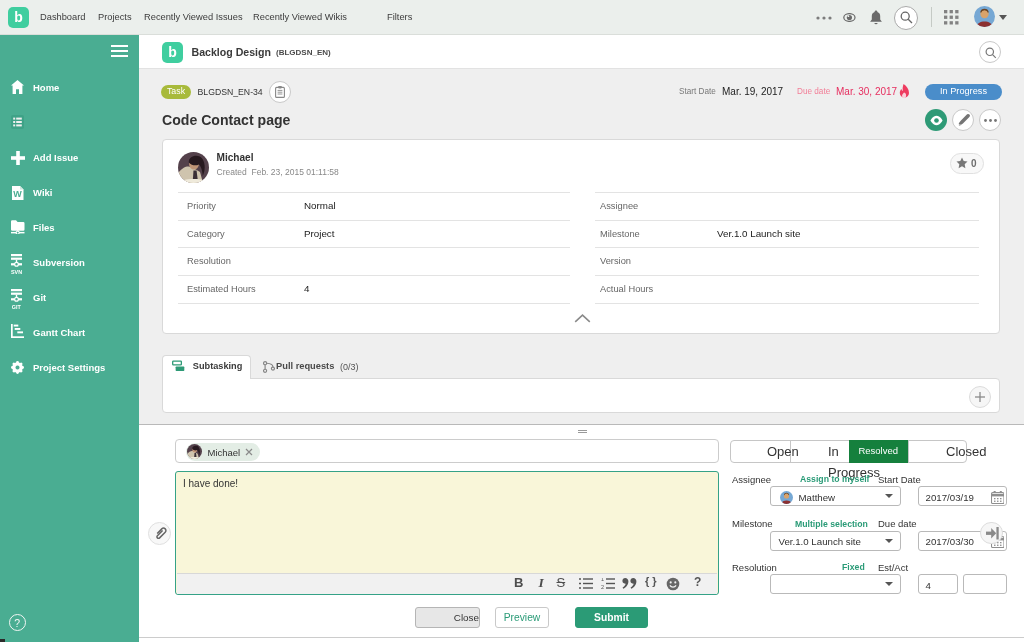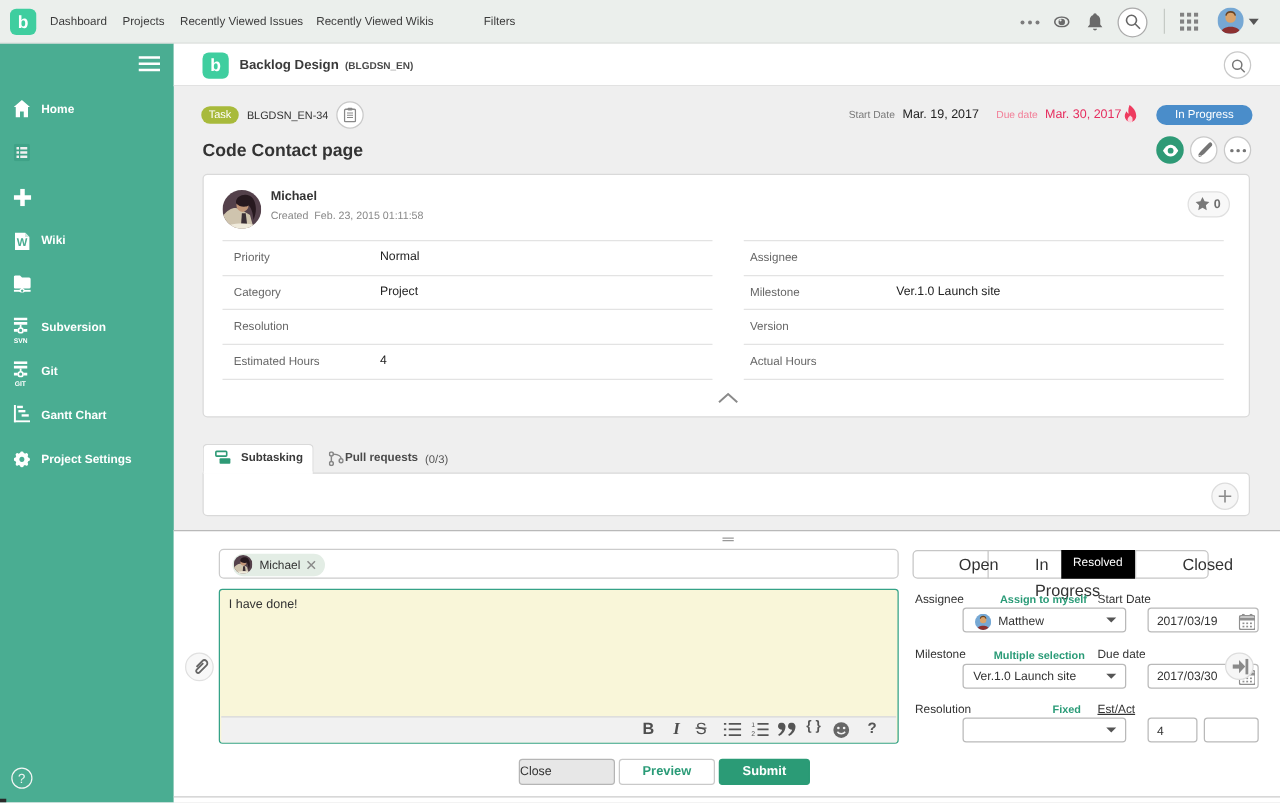--- a/index.html
+++ b/index.html
@@ -93,22 +93,28 @@
 
 <div id="sidebar">
   <div class="abs" style="left:111px; top:10px; width:17px;">
     <div style="height:2px; background:#fff; margin-bottom:3px;"></div>
     <div style="height:2px; background:#fff; margin-bottom:3px;"></div>
     <div style="height:2px; background:#fff;"></div>
   </div>
   <div class="sitem" style="top:34.5px;">
       <span class="lbl">Home</span>
     </div>
+  <div class="sitem" style="top:104.5px;">
+      <span class="lbl">Add Issue</span>
+    </div>
   <div class="sitem" style="top:139.5px;">
       <span class="lbl">Wiki</span>
+    </div>
+  <div class="sitem" style="top:174.5px;">
+      <span class="lbl">Files</span>
     </div>
   <div class="sitem" style="top:209.5px;">
       <span class="lbl">Subversion</span>
     </div>
   <div class="sitem" style="top:244.5px;">
       <span class="lbl">Git</span>
     </div>
   <div class="sitem" style="top:279.5px;">
       <span class="lbl">Gantt Chart</span>
     </div>
@@ -366,21 +372,21 @@
 <b class="tbi" style="left:694px; font-size:12px;">?</b>
 
 <div class="circlebtn" style="left:148px; top:522px; width:23px; height:23px; border-color:#e0e0e0; background:#f8f8f8;"></div>
 <svg class="abs" style="left:153.5px; top:526.5px;" width="13" height="14" viewBox="0 0 13 14">
     <path d="M3.2 6.5 L7.8 1.9 A2.4 2.4 0 0 1 11.2 5.3 L5.6 10.9 A1.55 1.55 0 0 1 3.4 8.7 L8.6 3.5" fill="none" stroke="#666" stroke-width="1.5"></path>
   </svg>
 
 <div class="abs" style="left:730px; top:440px; width:237px; height:22.5px; border:1px solid #c6c6c6; border-radius:4px; background:#fff;"></div>
 <div class="abs" style="left:790px; top:440px; width:1px; height:22.5px; background:#c6c6c6;"></div>
 <div class="abs" style="left:908px; top:440px; width:1px; height:22.5px; background:#c6c6c6;"></div>
-<div class="abs" style="left:848.5px; top:440px; width:59.5px; height:22.5px; background:#000000; color:#fff; text-align:center; line-height:22.5px; font-size:9.5px;">Resolved</div>
+<div class="abs" style="left:848.5px; top:440px; width:59.5px; height:22.5px; background:#15803d; color:#fff; text-align:center; line-height:22.5px; font-size:9.5px;">Resolved</div>
 <div class="seg" style="left:730px; top:440.5px; width:60px;">Open</div>
 <div class="seg" style="left:791px; top:440.5px; width:57px;">In Progress</div>
 <div class="seg" style="left:909px; top:440.5px; width:58px;">Closed</div>
 
 <div class="fieldlbl" style="left:732px; top:473.5px;">Assignee</div>
 <div class="glink" style="left:800px; top:474px;">Assign to myself</div>
 <div class="fieldlbl" style="left:878px; top:473.5px;">Start Date</div>
 
 <div class="drop" style="left:730px; top:486px; width:131px;">
   <svg class="abs" style="left:9px; top:3.5px;" width="13" height="13" viewBox="0 0 21 21">
@@ -433,36 +439,36 @@
         <rect x="9" y="7" width="1.5" height="1.3"></rect>
         <rect x="3" y="9.6" width="1.5" height="1.3"></rect>
         <rect x="6" y="9.6" width="1.5" height="1.3"></rect>
         <rect x="9" y="9.6" width="1.5" height="1.3"></rect>
       </g>
     </svg>
 </div>
 
 <div class="fieldlbl" style="left:732px; top:561.5px;">Resolution</div>
 <div class="glink" style="left:842px; top:562px;">Fixed</div>
-<div class="fieldlbl" style="left:878px; top:561.5px;text-decoration:underline;">Est/Act</div>
+<div class="fieldlbl" style="left:878px; top:561.5px;">Est/Act</div>
 
 <div class="drop" style="left:730px; top:574px; width:131px;">
     <div class="caret"></div>
   </div>
 <div class="drop" style="left:878px; top:574px; width:40px;">
     <span class="abs" style="left:6.5px; top:4.5px;">4</span>
   </div>
 <div class="drop" style="left:923px; top:574px; width:44px;"></div>
 
 <div class="circlebtn" style="left:980px; top:521.5px; width:22.5px; height:22.5px; border-color:#ddd; background:#f6f6f6;"></div>
 <svg class="abs" style="left:986px; top:527px;" width="13" height="12.5" viewBox="0 0 13 12.5">
     <g fill="#8a8a8a">
       <rect x="0" y="4.6" width="6" height="3.3"></rect>
       <path d="M5.2 1 L10.2 6.25 L5.2 11.5 Z"></path>
       <rect x="10.4" y="0" width="2.3" height="12.5"></rect>
     </g>
   </svg>
 
-<div class="abs" style="left:415px; top:606.5px; width:77px; height:21px; background:#e7e7e7; border:1px solid #b5b5b5; border-radius:3px; color:#333; font-size:9.9px; text-align:left; line-height:19.5px;">Close</div>
-<div class="abs" style="left:495px; top:606.5px; width:77px; height:21px; background:#fff; border:1px solid #c9c9c9; border-radius:3px; color:#2a9b77; font-size:10.3px; font-weight:bold; text-align:center; line-height:19.5px;">Preview</div>
+<div class="abs" style="left:415px; top:606.5px; width:65px; height:21px; background:#e7e7e7; border:1px solid #b5b5b5; border-radius:3px; color:#333; font-size:9.9px; text-align:right; line-height:19.5px;">Close</div>
+<div class="abs" style="left:495px; top:606.5px; width:54px; height:21px; background:#fff; border:1px solid #c9c9c9; border-radius:3px; color:#2a9b77; font-size:10.3px; font-weight:normal; text-align:center; line-height:19.5px;">Preview</div>
 <div class="abs" style="left:575px; top:606.5px; width:73px; height:21px; background:#2b9b76; border:1px solid #2b9b76; border-radius:3px; color:#fff; font-size:10.3px; font-weight:bold; text-align:center; line-height:19.5px;">Submit</div>
 
 <div class="abs" style="left:139px; top:637px; width:885px; height:1px; background:#ccc;"></div>
 
 </body></html>

